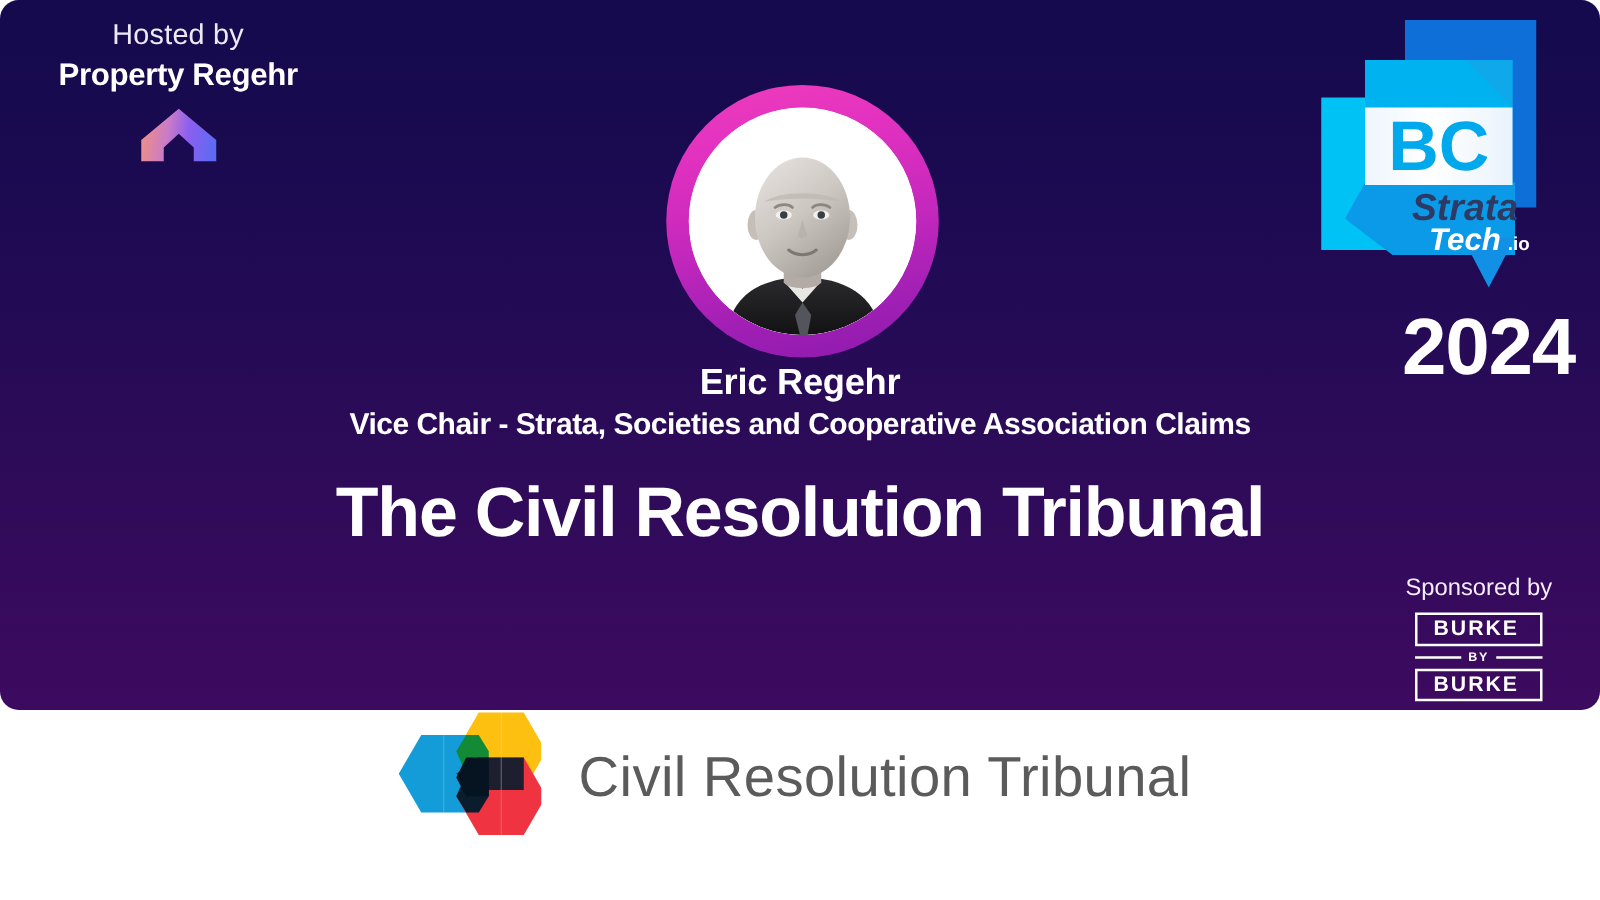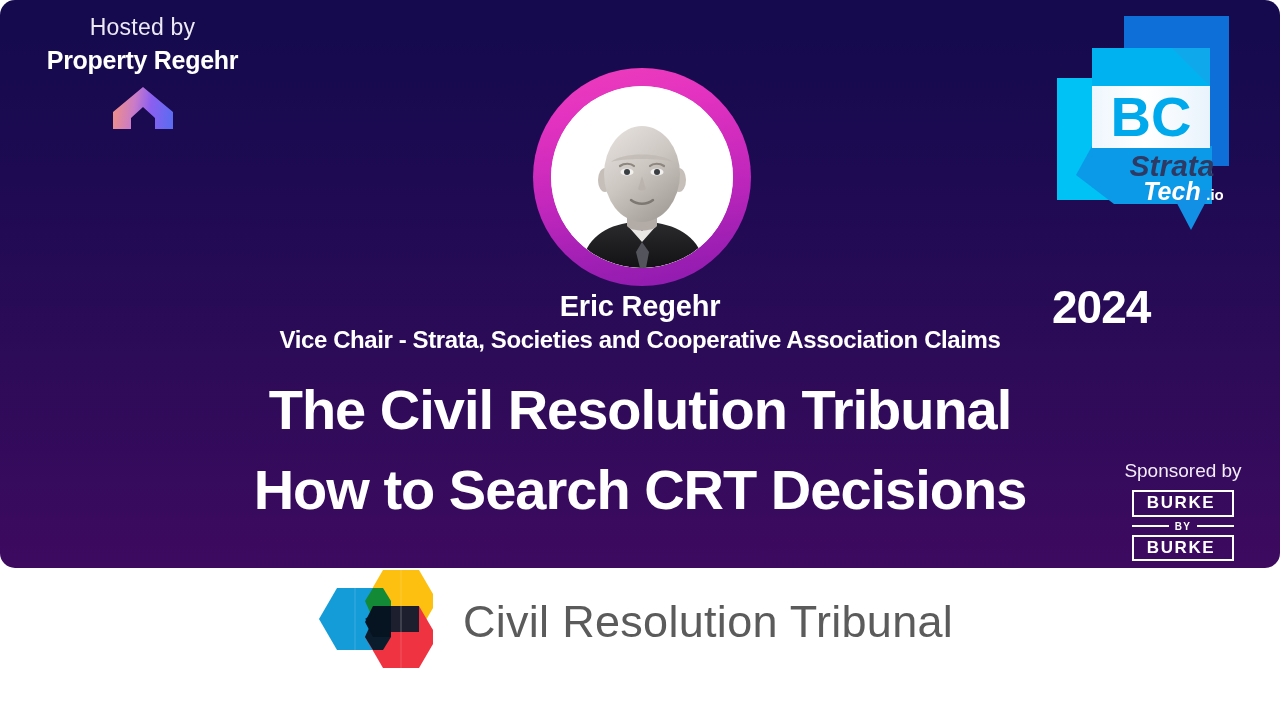--- a/index.html
+++ b/index.html
@@ -120,26 +120,25 @@
     top: 8px;
     width: 208px;
     height: 222px;
   }
   #bc-logo svg { display: block; }
   #year-label {
     position: absolute;
     left: 1052px;
     top: 240px;
     width: 208px;
-    text-align: left;
-    font-size: 46px;
+    text-align: right;
+    font-size: 64px;
     font-weight: bold;
     color: #ffffff;
     letter-spacing: -1px;
-    margin-top: 40px;
   }
   
   #sponsor-block {
     position: absolute;
     left: 1108px;
     top: 460px;
     width: 150px;
     text-align: center;
   }
   #sponsor-label {
@@ -279,21 +278,20 @@
           </g>
         </svg>
       </div>
     </div>
 
     <div id="speaker-role">Vice Chair - Strata, Societies and Cooperative Association Claims</div>
     <div id="speaker-name">Eric Regehr</div>
 
     <div id="title-block">
       <div class="title-line">The Civil Resolution Tribunal</div>
-      <div class="title-line">How to Search CRT Decisions</div>
     </div>
 
     <div id="bc-logo">
       <svg width="208" height="222" viewBox="0 0 208 222">
         <defs>
           <linearGradient id="whiteBand" x1="0" y1="0" x2="1" y2="0">
             <stop offset="0%" stop-color="#eef6fd"></stop>
             <stop offset="45%" stop-color="#ffffff"></stop>
             <stop offset="100%" stop-color="#e9f3fc"></stop>
           </linearGradient>

